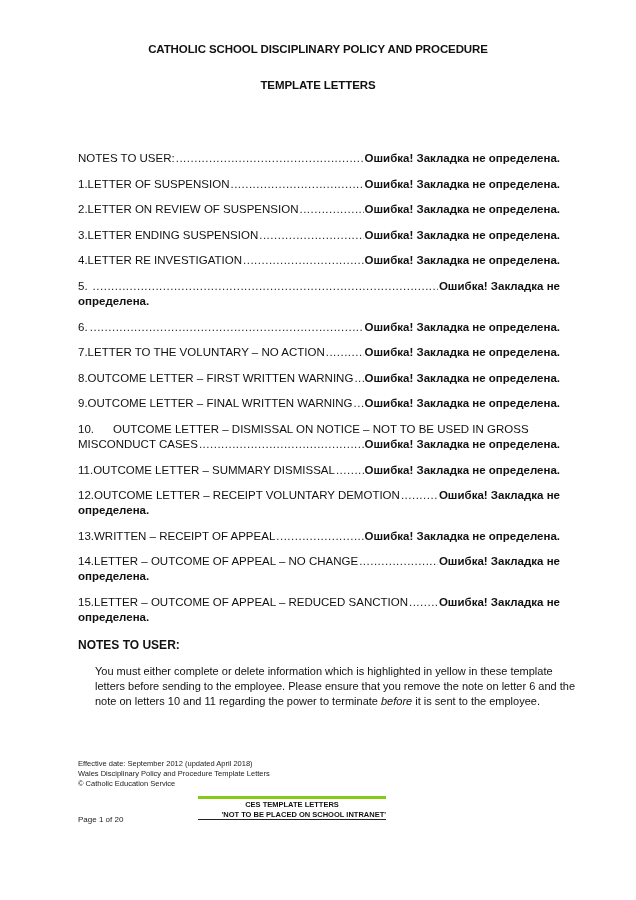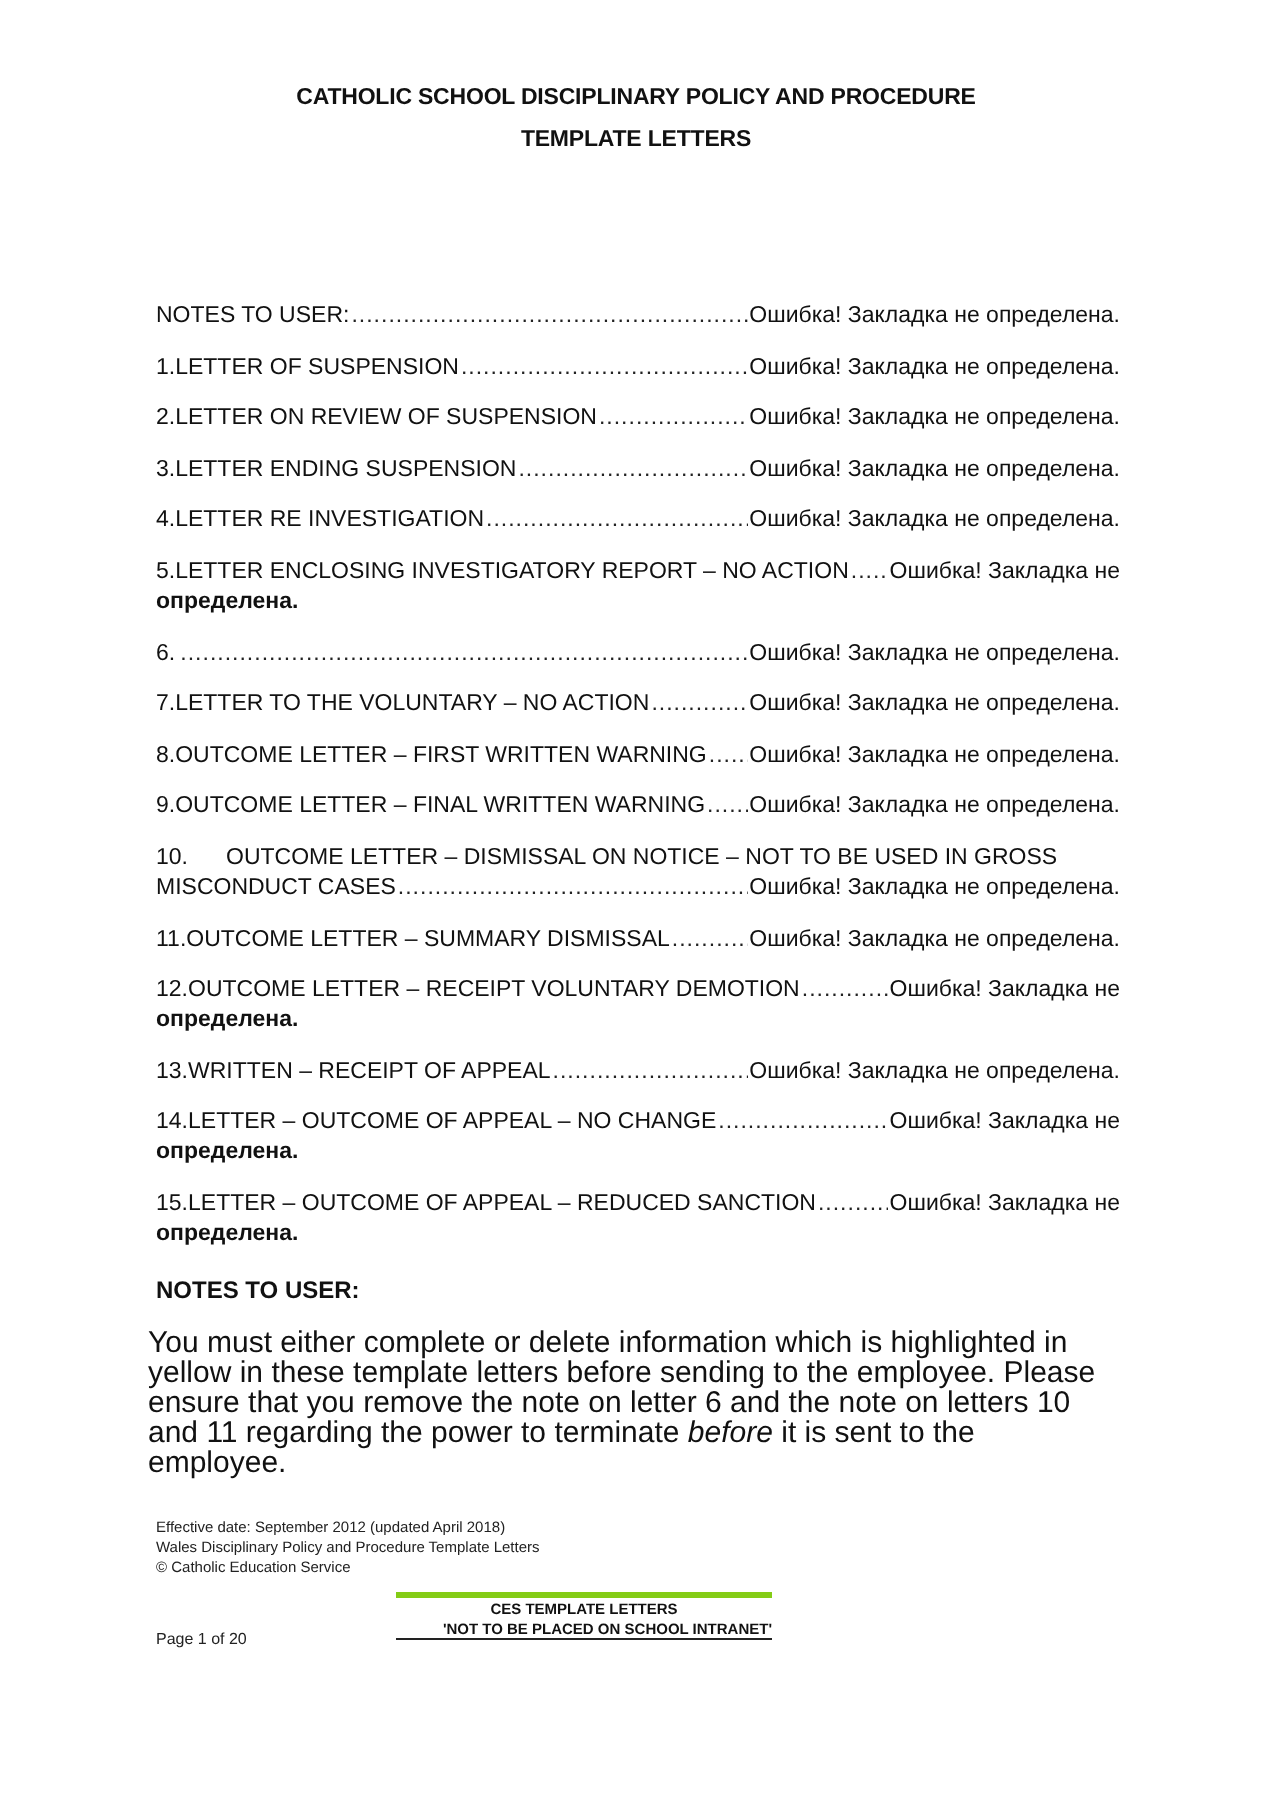--- a/index.html
+++ b/index.html
@@ -5,48 +5,48 @@
   html, body { margin: 0; padding: 0; background: #ffffff; }
   body {
     width: 636px; height: 900px; position: relative; overflow: hidden;
     font-family: "Liberation Sans", sans-serif; color: #111;
   }
   .title {
     position: absolute; left: 0; width: 636px; text-align: center;
     font-weight: bold; font-size: 11.5px; letter-spacing: -0.1px;
   }
   .title.t1 { top: 43px; }
-  .title.t2 { top: 64px; }
+  .title.t2 { top: 79px; }
 
   .toc { position: absolute; left: 78px; width: 482px; top: 151px; }
   .toc-entry {
     font-size: 11.5px; line-height: 15px; position: relative;
     margin-bottom: 10.6px;
   }
   .toc-entry .row { display: flex; align-items: baseline; white-space: nowrap; }
   .toc-entry .num { display: inline-block; width: 23px; }
   .toc-entry.wide .num { width: 35px; }
   .toc-entry .label { flex: 0 0 auto; }
   .toc-entry .dots {
     flex: 1 1 auto; overflow: hidden; white-space: nowrap; color: #222;
     letter-spacing: 0.5px; margin: 0 1px;
   }
   .toc-entry .dots::before {
     content: "..............................................................................................................................................................";
   }
-  .toc-entry .err { font-weight: normal; flex: 0 0 auto; }
+  .toc-entry .err { font-weight: bold; flex: 0 0 auto; }
   .toc-entry .cont { font-weight: bold; }
 
   .notes-heading {
     position: absolute; left: 78px; top: 638px;
     font-size: 12px; font-weight: bold;
   }
   .notes-body {
-    position: absolute; left: 74px; top: 664px; width: 484px;
-    font-size: 15px; line-height: 15px;
+    position: absolute; left: 95px; top: 664px; width: 484px;
+    font-size: 11px; line-height: 15px;
   }
   .notes-body em { font-style: italic; }
 
   .footer-meta {
     position: absolute; left: 78px; top: 759px;
     font-size: 7.5px; line-height: 10px; color: #222;
   }
   .footer-box {
     position: absolute; left: 198px; top: 796px; width: 188px;
     border-top: 3px solid #84cc16; border-bottom: 1px solid #222;
@@ -105,21 +105,20 @@
       <span class="num">4.</span>
       <span class="label">LETTER RE INVESTIGATION</span>
       <span class="dots"></span>
       <span class="err">Ошибка! Закладка не определена.</span>
     </div>
   </div>
 
   <div class="toc-entry">
     <div class="row">
       <span class="num">5.</span>
-      <span class="label">LETTER ENCLOSING INVESTIGATORY REPORT – NO ACTION</span>
       <span class="dots"></span>
       <span class="err">Ошибка! Закладка не</span>
     </div>
     <div class="cont">определена.</div>
   </div>
 
   <div class="toc-entry">
     <div class="row">
       <span class="num">6.</span>
       <span class="dots"></span>

